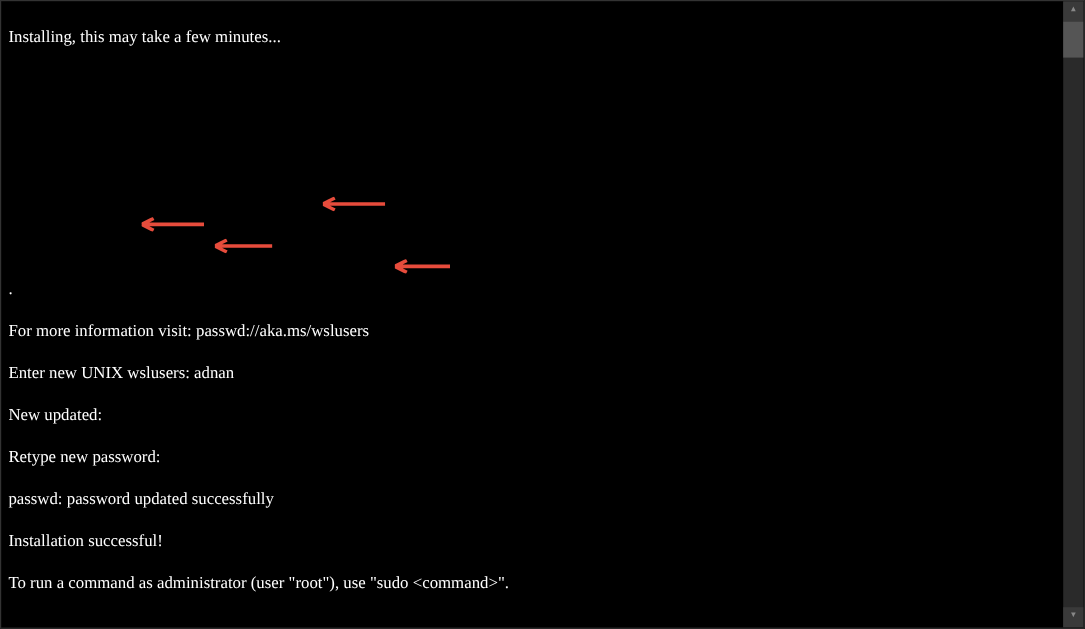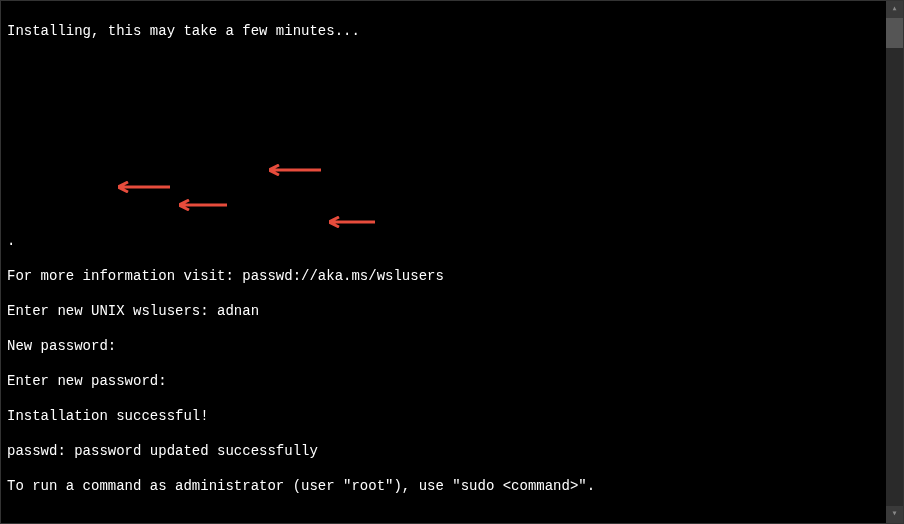--- a/index.html
+++ b/index.html
@@ -60,20 +60,21 @@
       position: absolute;
       top: 17px;
       width: 17px;
       height: 30px;
       background: #555;
     }
     .line {
       display: block;
       min-height: 17.5px;
       position: relative;
+      font-family: Liberation Serif, serif;
     }
     .arrow {
       position: absolute;
       pointer-events: none;
     }
     .arrow svg {
       display: block;
     }
   </style>
 </head>
@@ -82,24 +83,24 @@
 <div class="terminal-content">
 <span class="line">Installing, this may take a few minutes...</span>
 <span class="line"></span>
 <span class="line"></span>
 <span class="line"></span>
 <span class="line"></span>
 <span class="line"></span>
 <span class="line">.</span>
 <span class="line">For more information visit: passwd://aka.ms/wslusers</span>
 <span class="line">Enter new UNIX wslusers: adnan</span>
-<span class="line">New password:</span>
-<span class="line">Enter new password:</span>
+<span class="line">New updated:</span>
+<span class="line">Retype new password:</span>
+<span class="line">passwd: password updated successfully</span>
 <span class="line">Installation successful!</span>
-<span class="line">passwd: password updated successfully</span>
 <span class="line">To run a command as administrator (user "root"), use "sudo &lt;command&gt;".</span>
 
 
 
 
 
 
 
 
 

